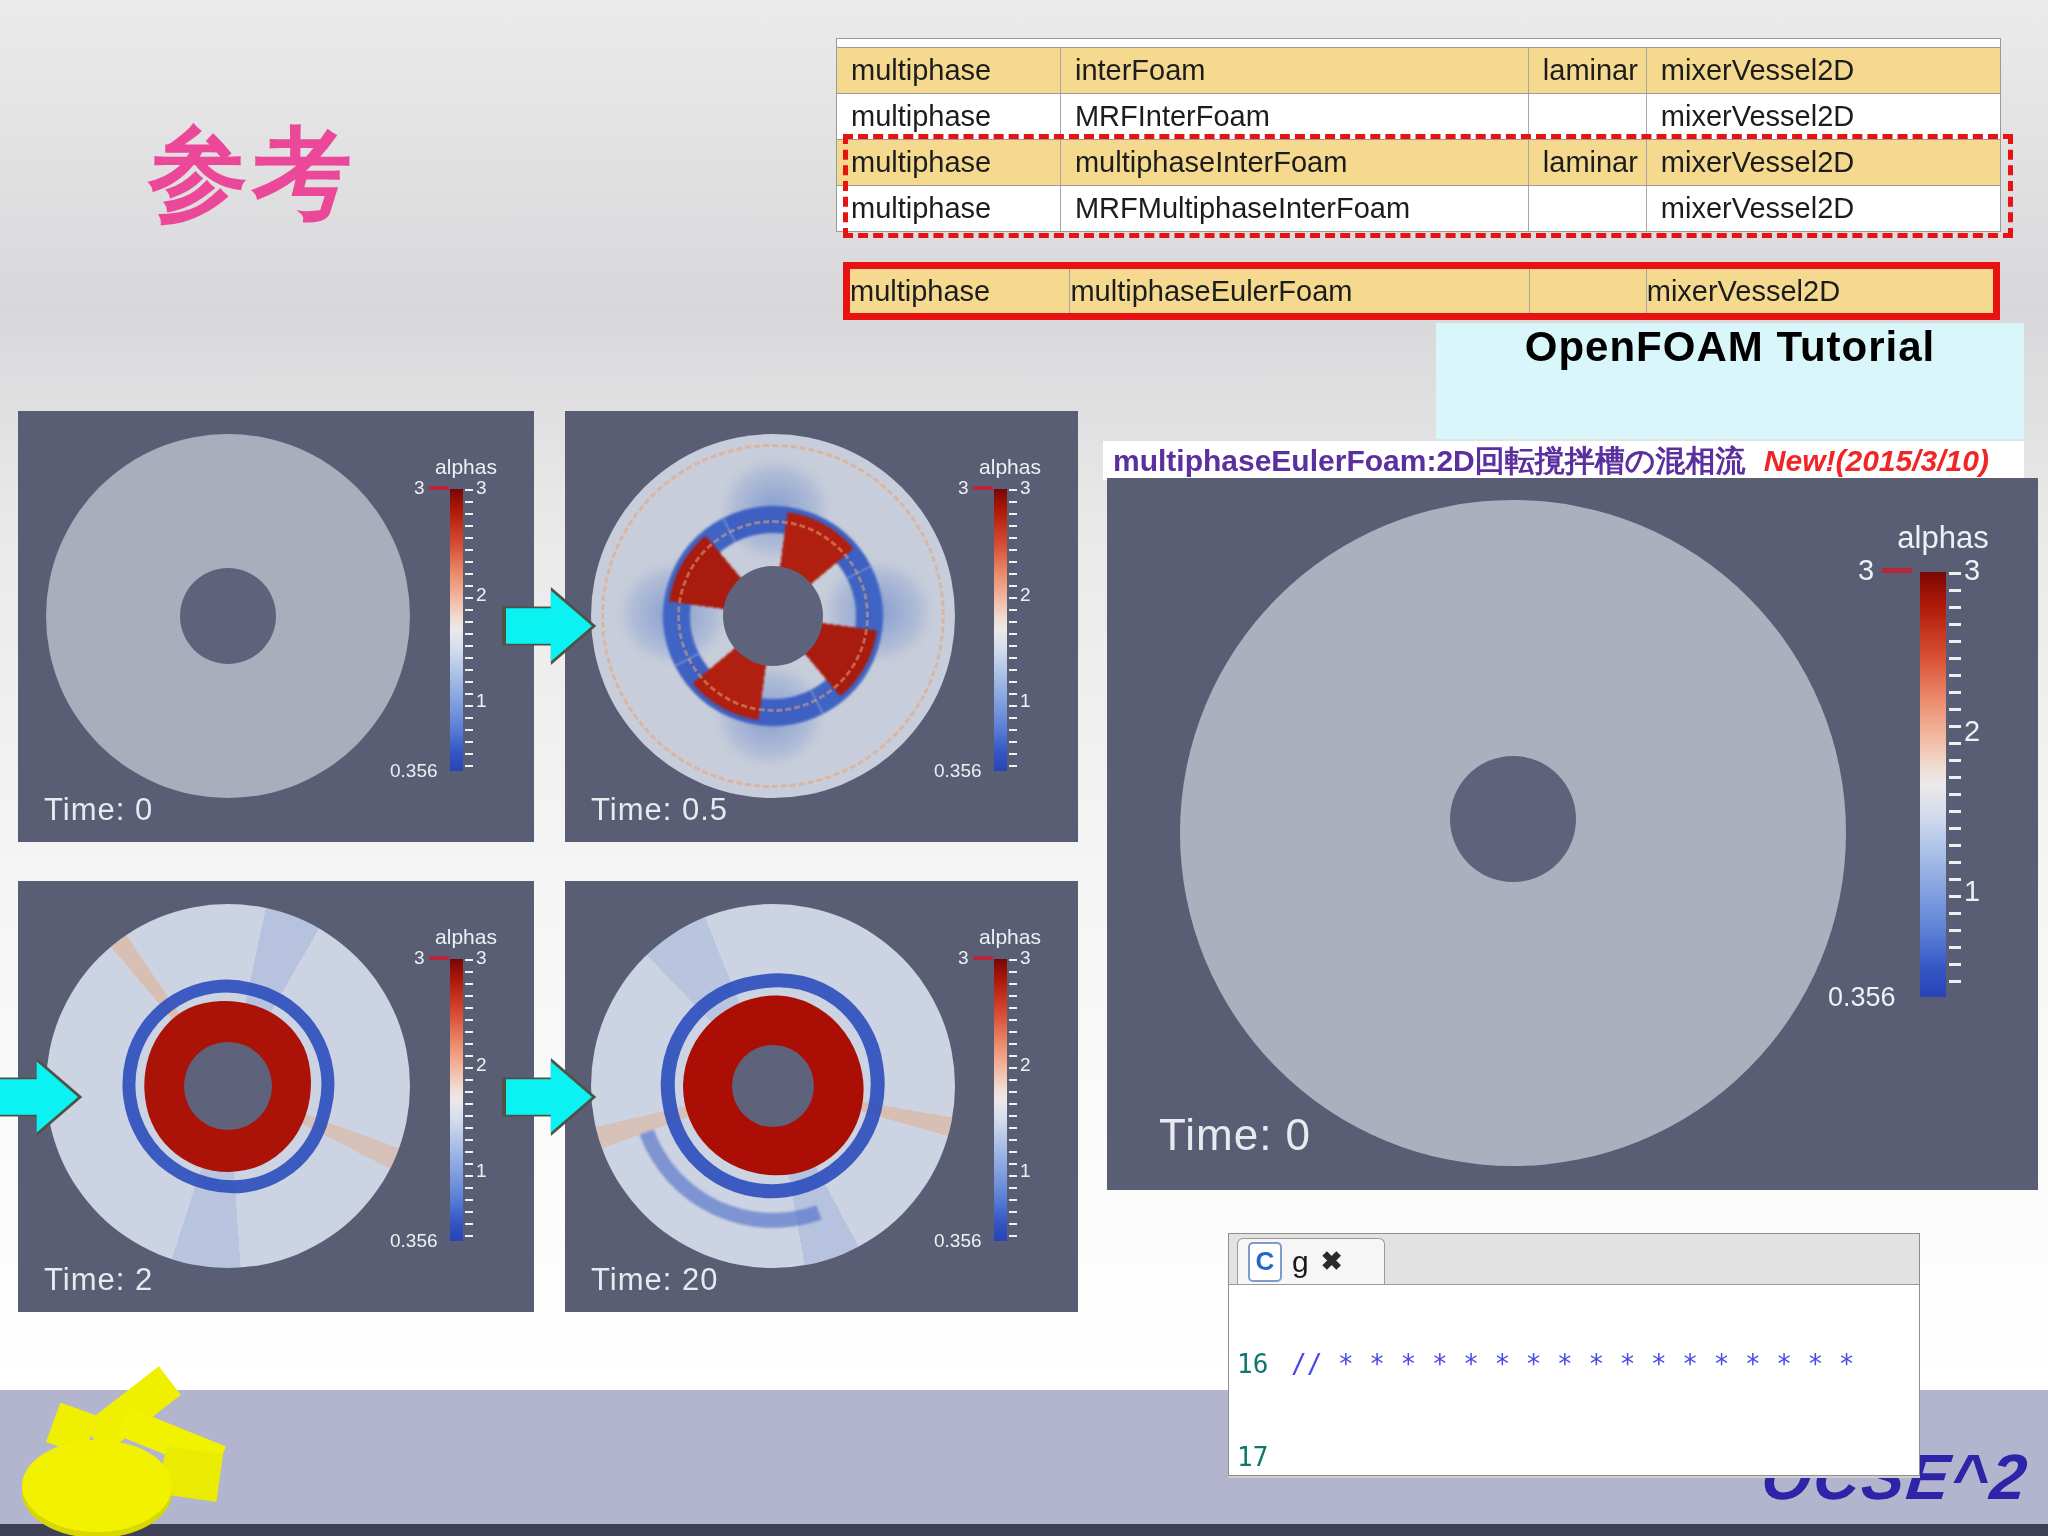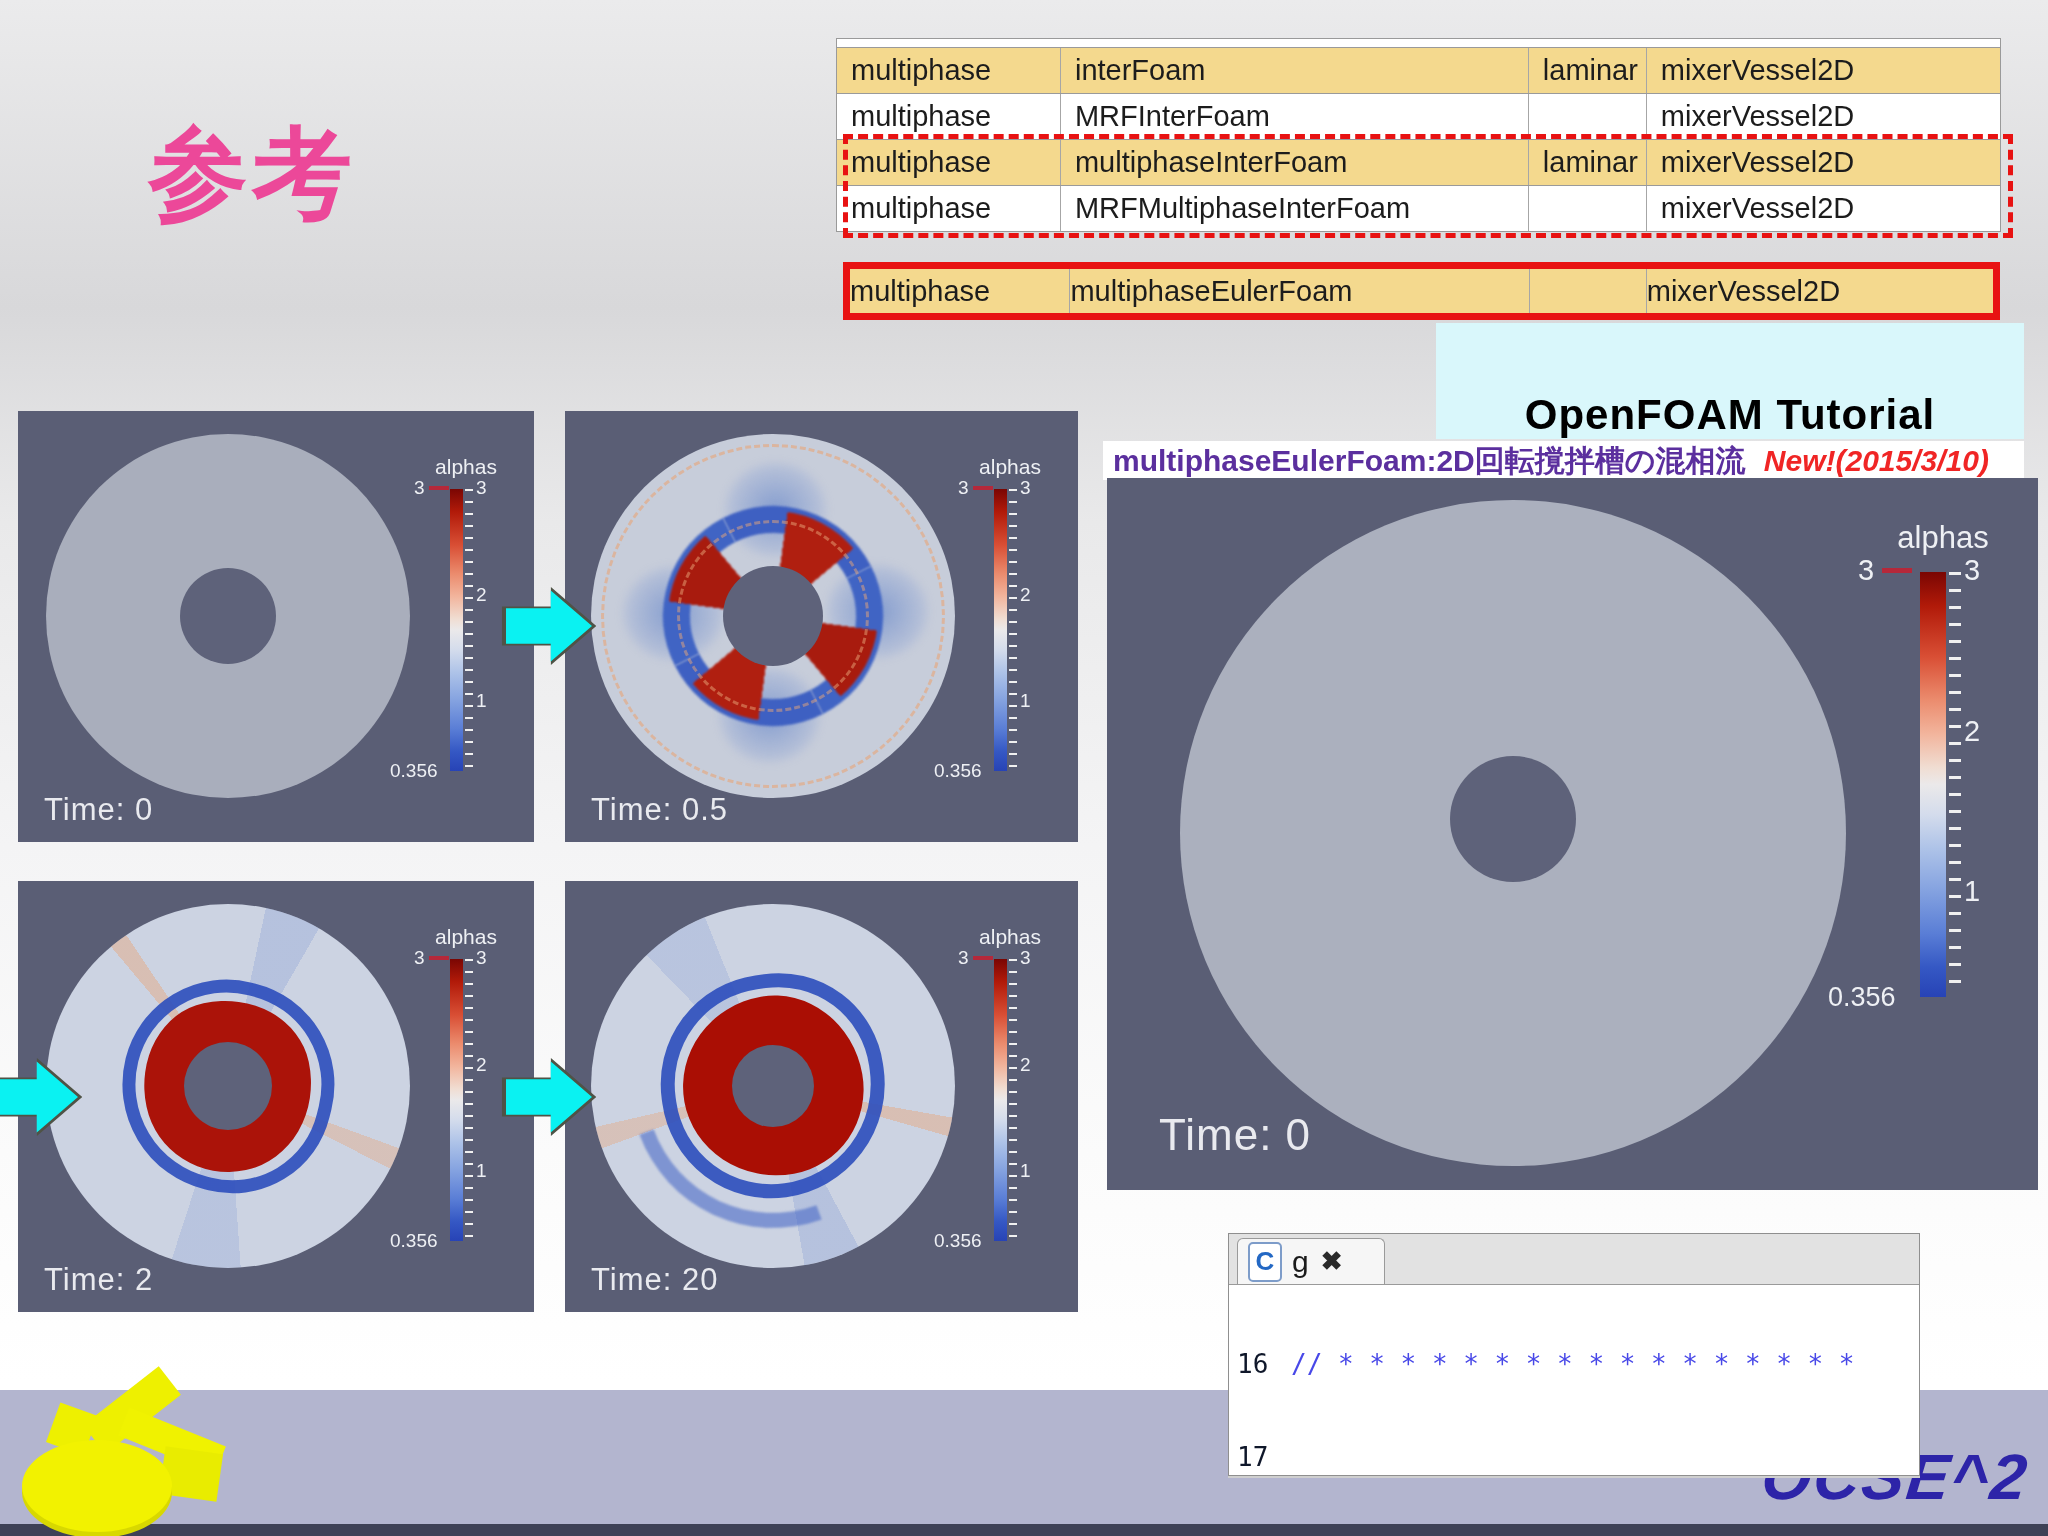--- a/index.html
+++ b/index.html
@@ -18,21 +18,21 @@
   .trow.hl{background:#f4d98e;}
   .trow .c{padding-left:14px;box-sizing:border-box;border-right:1px solid #a6a6a6;overflow:hidden;white-space:nowrap;}
   .c1{width:230px;} .c2{width:481px;} .c3{width:121px;} .c4{width:363px;border-right:none!important;}
   .dashed-box{left:843px;top:134px;width:1170px;height:104px;border:5px dashed #e81212;box-sizing:border-box;}
   .solid-box{left:843px;top:262px;width:1157px;height:58px;border:7px solid #e81212;box-sizing:border-box;background:#f4d98e;}
   .feat-row{display:flex;height:44px;line-height:44px;font-size:29px;color:#1c1c1c;}
   .feat-row .c{border-right:1px solid #a6a6a6;}
 
   
   .banner{left:1436px;top:323px;width:588px;height:116px;background:#d9f7fb;text-align:center;
-          display:flex;flex-direction:column;justify-content:flex-end;color:#000;}
+          display:flex;flex-direction:column;justify-content:space-between;color:#000;}
   .banner .l1{font-size:42px;font-weight:900;letter-spacing:1px;}
   .banner .l2{font-size:37px;font-weight:900;margin-top:2px;}
   .subtitle{left:1103px;top:441px;width:921px;height:39px;background:#ffffff;line-height:39px;
             font-size:30px;font-weight:bold;white-space:nowrap;padding-left:10px;box-sizing:border-box;}
   .subtitle .main{color:#5b2f9e;}
   .subtitle .badge{color:#f02525;font-style:italic;margin-left:10px;}
 
   
   .panel{background:#5a5e75;overflow:hidden;}
   .vessel{position:absolute;border-radius:50%;}
@@ -97,21 +97,21 @@
            box-sizing:border-box;z-index:5;box-shadow:0 2px 0 #cfcfcf;}
   .tabbar{height:50px;background:#e2e2e2;border-bottom:1px solid #9a9a9a;position:relative;}
   .tab{position:absolute;left:8px;top:4px;height:46px;width:148px;background:#f6f6f6;border:1px solid #9a9a9a;
        border-bottom:none;border-radius:6px 6px 0 0;display:flex;align-items:center;padding-left:10px;box-sizing:border-box;}
   .cicon{width:30px;height:36px;background:#fff;border:2px solid #7d9cc9;border-radius:5px;color:#2368c4;
          font-weight:bold;font-size:26px;display:flex;align-items:center;justify-content:center;}
   .tabname{font-size:30px;color:#1a1a1a;margin:0 12px 0 10px;}
   .tabclose{font-size:26px;color:#2a2a2a;font-weight:bold;}
   .code{padding:2px 0 0 8px;font-family:"DejaVu Sans Mono",monospace;font-size:26px;line-height:31px;white-space:pre;overflow:hidden;height:188px;}
   .cline{display:flex;}
-  .ln{width:54px;color:#0f172a;flex:none;}
+  .ln{width:54px;color:#0f766e;flex:none;}
   .cmt{color:#4848e8;}
 
   
   .bbar{left:0;top:1390px;width:2048px;height:134px;background:#b3b5cf;}
   .bstrip{left:0;top:1524px;width:2048px;height:12px;background:#3e4156;}
   .ocse{left:1762px;top:1440px;font-size:64px;font-weight:900;font-style:italic;color:#2d24a8;
         transform:skewX(-6deg);letter-spacing:2px;z-index:2;}
   .logo{left:22px;top:1392px;width:210px;height:140px;z-index:3;}
   .logo div{position:absolute;}
   .lg-cyl{left:0;top:48px;width:150px;height:92px;background:#f2f200;border-radius:50%;box-shadow:0 6px 0 #d8d800;}

